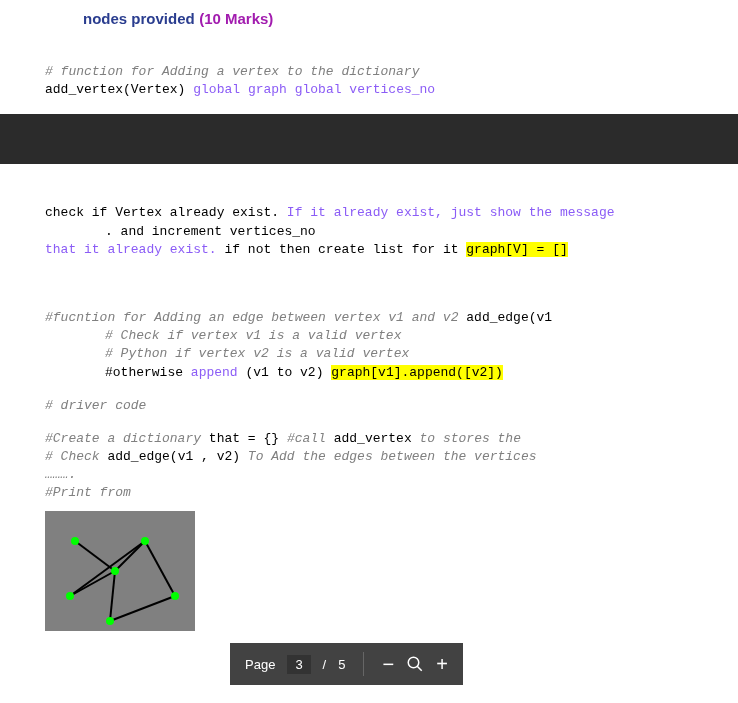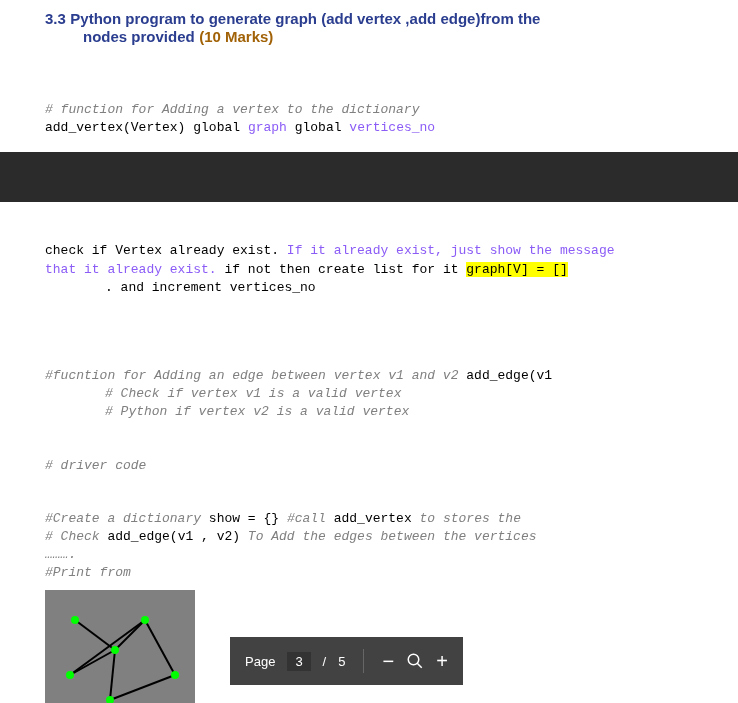--- a/index.html
+++ b/index.html
@@ -18,36 +18,35 @@
       color: #2a3d8f;
       font-weight: bold;
       font-size: 15px;
     }
     .section-title {
       color: #2a3d8f;
       font-weight: bold;
       font-size: 15px;
     }
     .marks {
-      color: #a16207;
+      color: #a21caf;
       font-weight: bold;
       font-size: 15px;
     }
     .title-line2 {
       padding-left: 38px;
     }
     .code-block {
       padding: 0 45px;
       font-family: 'Courier New', monospace;
       font-size: 13px;
       line-height: 1.4;
-      margin-top: 20px;
     }
     .comment { color: #808080; font-style: italic; }
-    .keyword { color: #000000; }
+    .keyword { color: #8b5cf6; }
     .green { color: #8b5cf6; }
     .black { color: #000; }
     .highlight { background: #ffff00; }
     .dark-bar {
       background: #2b2b2b;
       height: 50px;
       width: 100%;
       margin: 15px 0 40px 0;
     }
     .spacer-sm { height: 20px; }
@@ -65,43 +64,38 @@
       width: 8px;
       height: 8px;
       background: #00ff00;
       border-radius: 50%;
     }
     .toolbar {
       position: absolute;
       bottom: 18px;
       left: 230px;
       background: #424242;
-      height: 48px;
+      height: 42px;
       display: flex;
       align-items: center;
       padding: 0 15px;
       color: #fff;
       font-size: 13px;
       gap: 12px;
       font-family: Arial, sans-serif;
     }
     .tb-item { display: flex; align-items: center; }
     .tb-divider { width: 1px; height: 24px; background: #666; margin: 0 6px; }
     .tb-icon { cursor: pointer; }
     svg.edges { position: absolute; top: 0; left: 0; width: 100%; height: 100%; }
   </style>
 </head>
 <body>
 
 <div class="header">
-  <div>
-    <span class="section-num">3.3</span>
-    <span> </span>
-    <span class="section-title">Python program to generate graph (add vertex ,add edge)from the</span>
-  </div>
   <div class="title-line2">
     <span class="section-title">nodes provided</span>
     <span> </span>
     <span class="marks">(10 Marks)</span>
   </div>
 </div>
 
 <div class="spacer-sm"></div>
 
 <div class="code-block">
@@ -120,58 +114,67 @@
 </div>
 
 <div class="dark-bar"></div>
 
 <div class="code-block">
   <div>
     <span class="black">check if Vertex already exist.</span>
     <span> </span>
     <span class="green">If it already exist, just show the message</span>
   </div>
-  <div>
-    <span class="green">that it already exist.</span>
-    <span> </span>
-    <span class="black">if not then create list for it</span>
-    <span> </span>
-    <span class="black highlight">graph[V] = []</span>
-  </div>
   <div style="padding-left: 60px;">
     <span class="black">. and increment vertices_no</span>
   </div>
+  <div>
+    <span class="green">that it already exist.</span>
+    <span> </span>
+    <span class="black">if not then create list for it</span>
+    <span> </span>
+    <span class="black highlight">graph[V] = []</span>
+  </div>
 </div>
 
 <div class="spacer-md"></div>
 <div class="spacer-sm"></div>
 
 <div class="code-block">
   <div>
     <span class="comment">#fucntion for Adding an edge between vertex v1 and v2</span>
     <span> </span>
     <span class="black">add_edge(v1</span>
   </div>
   <div style="padding-left: 60px;" class="comment"># Check if vertex v1 is a valid vertex</div>
   <div style="padding-left: 60px;" class="comment"># Python if vertex v2 is a valid vertex</div>
+  <div style="padding-left: 60px;">
+    <span class="black">#otherwise</span>
+    <span> </span>
+    <span class="green">append</span>
+    <span> </span>
+    <span class="black">(v1 to v2)</span>
+    <span> </span>
+    <span class="black highlight">graph[v1].append([v2])</span>
+  </div>
 </div>
 
 <div style="height:15px;"></div>
 
 <div class="code-block">
   <div class="comment"># driver code</div>
 </div>
 
 <div style="height:15px;"></div>
 
 <div class="code-block">
   <div>
     <span class="comment">#Create a dictionary</span>
     <span> </span>
-    <span class="black">show = {}</span>
+    <span class="black">that = {}</span>
     <span> </span>
     <span class="comment">#call</span>
     <span> </span>
     <span class="black">add_vertex</span>
     <span>  </span>
     <span class="comment">to stores the</span>
   </div>
   <div>
     <span class="comment"># Check</span>
     <span> </span>

